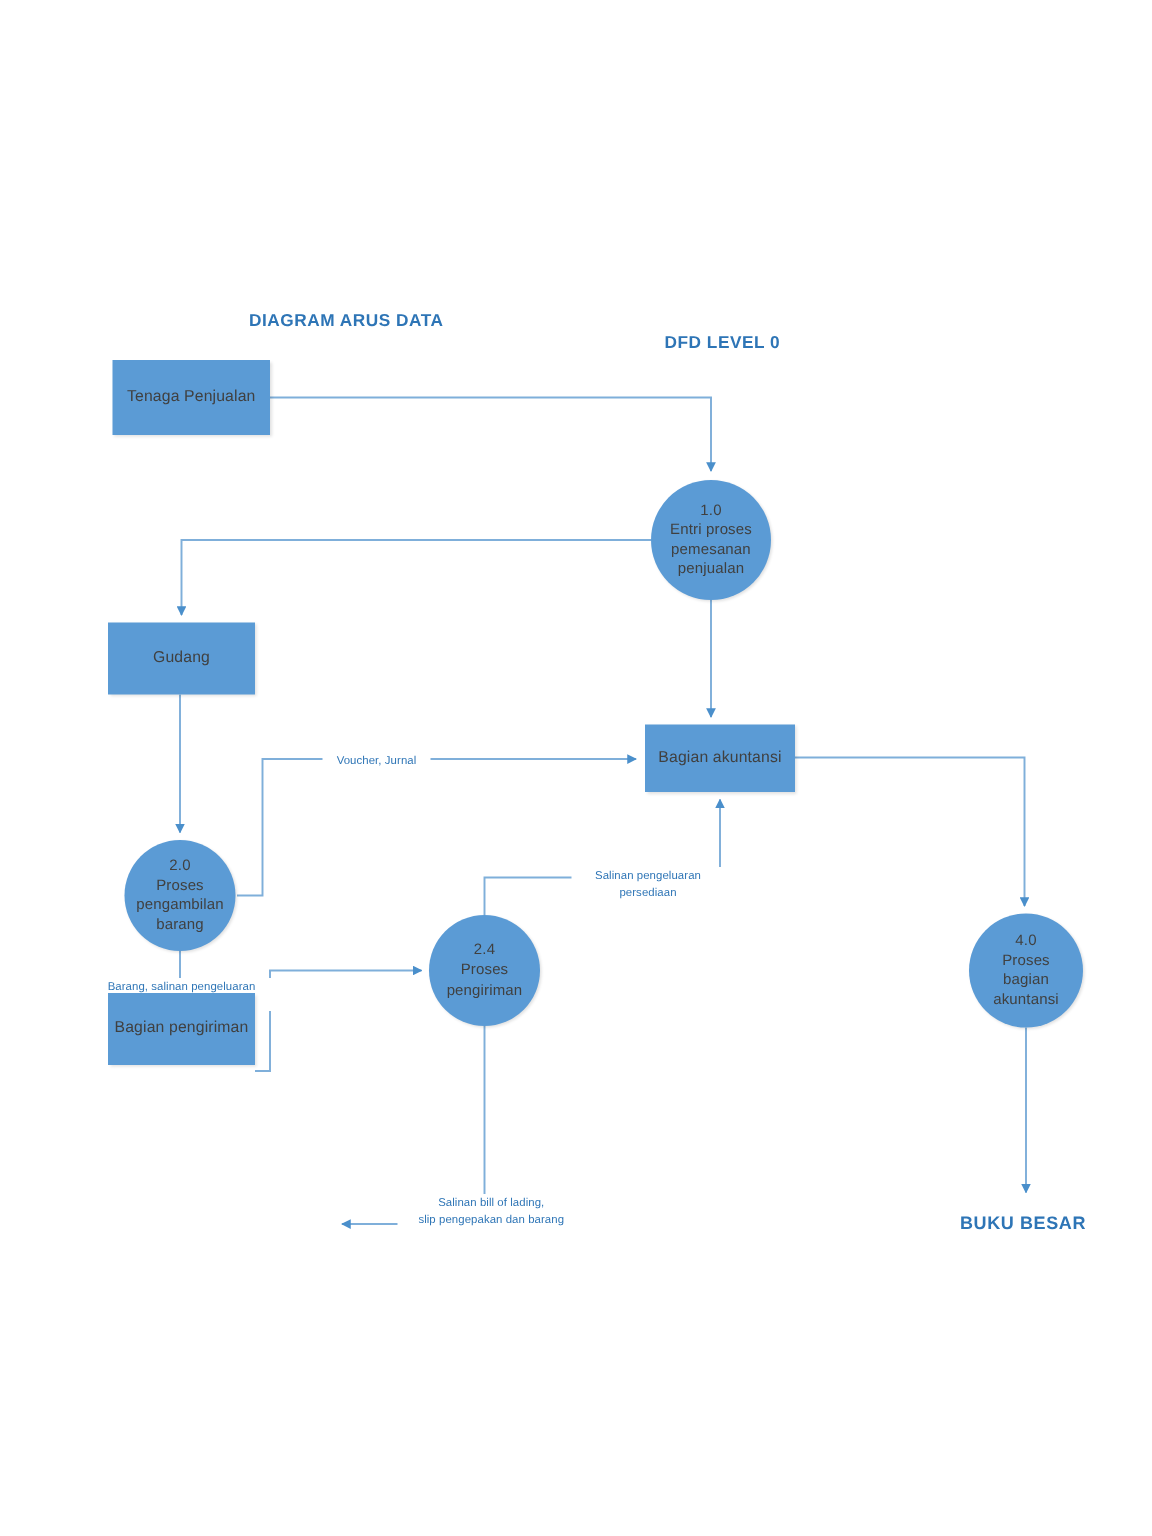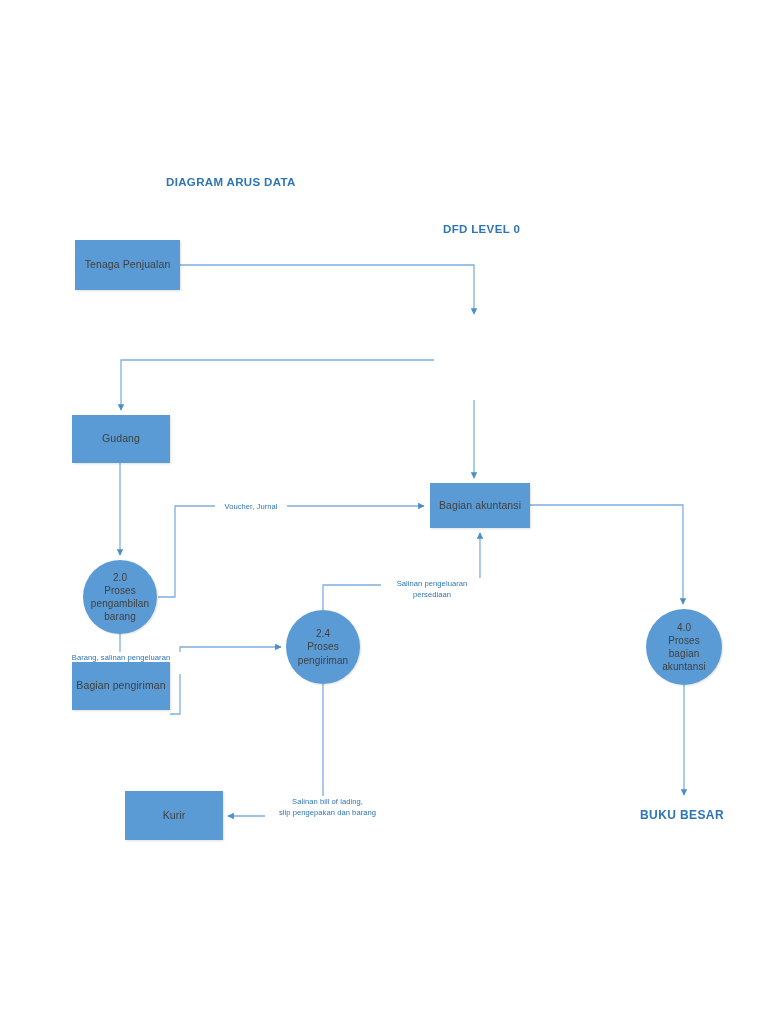--- a/index.html
+++ b/index.html
@@ -101,28 +101,34 @@
       <path d="M 158 597 L 175 597 L 175 506 L 424 506" marker-end="url(#arrow)"></path>
       <path d="M 120 634 L 120 685" marker-end="url(#arrow)"></path>
       <path d="M 170 714 L 180 714 L 180 647 L 281 647" marker-end="url(#arrow)"></path>
       <path d="M 323 610 L 323 585 L 480 585 L 480 533" marker-end="url(#arrow)"></path>
       <path d="M 323 684 L 323 816 L 228 816" marker-end="url(#arrow)"></path>
       <path d="M 530 505 L 683 505 L 683 604" marker-end="url(#arrow)"></path>
       <path d="M 684 685 L 684 795" marker-end="url(#arrow)"></path>
     </g>
   </svg>
 
-  <div class="heading" style="left:166px; top:176px;">DIAGRAM ARUS DATA</div>
+  <div class="heading" style="left:166px; top:208px;">DIAGRAM ARUS DATA</div>
 
   <div class="heading" style="left:443px; top:223px;">DFD LEVEL 0</div>
 
   <div class="node rect" style="left:75px; top:240px; width:105px; height:50px;">
     <span class="node-label">Tenaga Penjualan</span>
   </div>
 
+  <div class="node circle" style="left:434px; top:320px; width:80px; height:80px;">
+    <span class="node-label">1.0
+Entri proses
+pemesanan
+penjualan</span>
+  </div>
 
 
   <div class="node rect" style="left:72px; top:415px; width:98px; height:48px;justify-content:center;">
     <span class="node-label">Gudang</span>
   </div>
 
   <div class="node rect" style="left:430px; top:483px; width:100px; height:45px;">
     <span class="node-label">Bagian akuntansi</span>
   </div>
 
@@ -151,22 +157,19 @@
 akuntansi</span>
   </div>
 
   <div class="edge-label" style="left:55px; top:652px; width:132px;">Barang, salinan pengeluaran
 Persediaan</div>
 
   <div class="node rect" style="left:72px; top:662px; width:98px; height:48px;">
     <span class="node-label">Bagian pengiriman</span>
   </div>
 
-  <div class="node rect" style="left:125px; top:791px; width:98px; height:49px;">
-    <span class="node-label">Kurir</span>
-  </div>
 
   <div class="edge-label" style="left:265px; top:796px; width:125px;">Salinan bill of lading,
 slip pengepakan dan barang</div>
 
   <div class="terminal-label" style="left:640px; top:808px;">BUKU BESAR</div>
 
 </div>
 
 </body></html>

